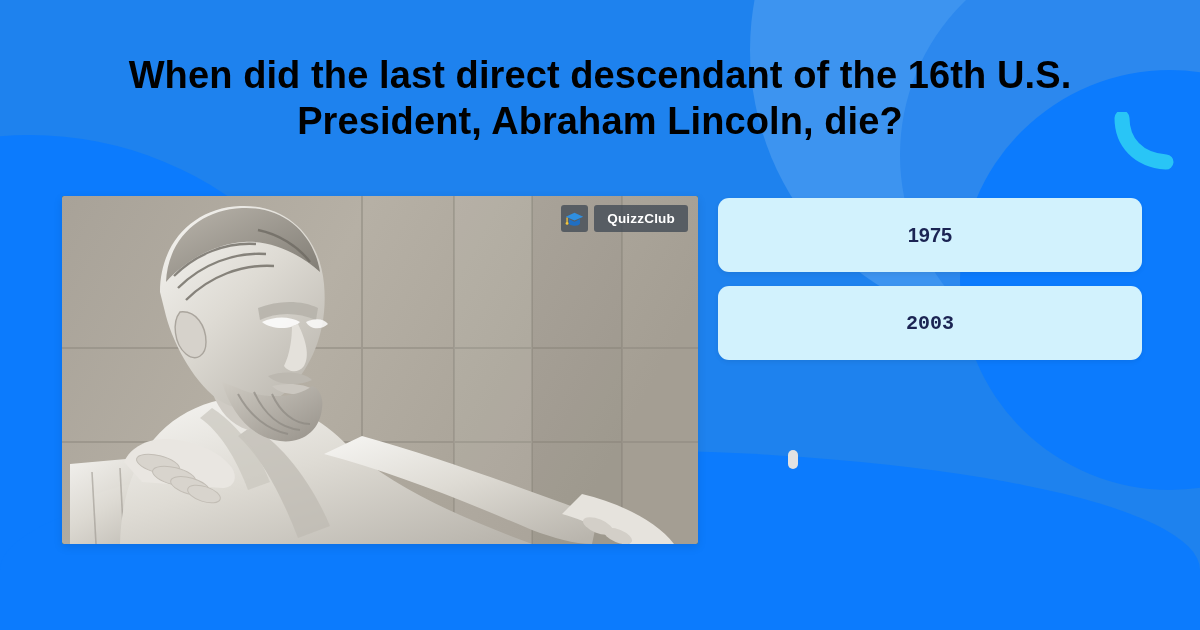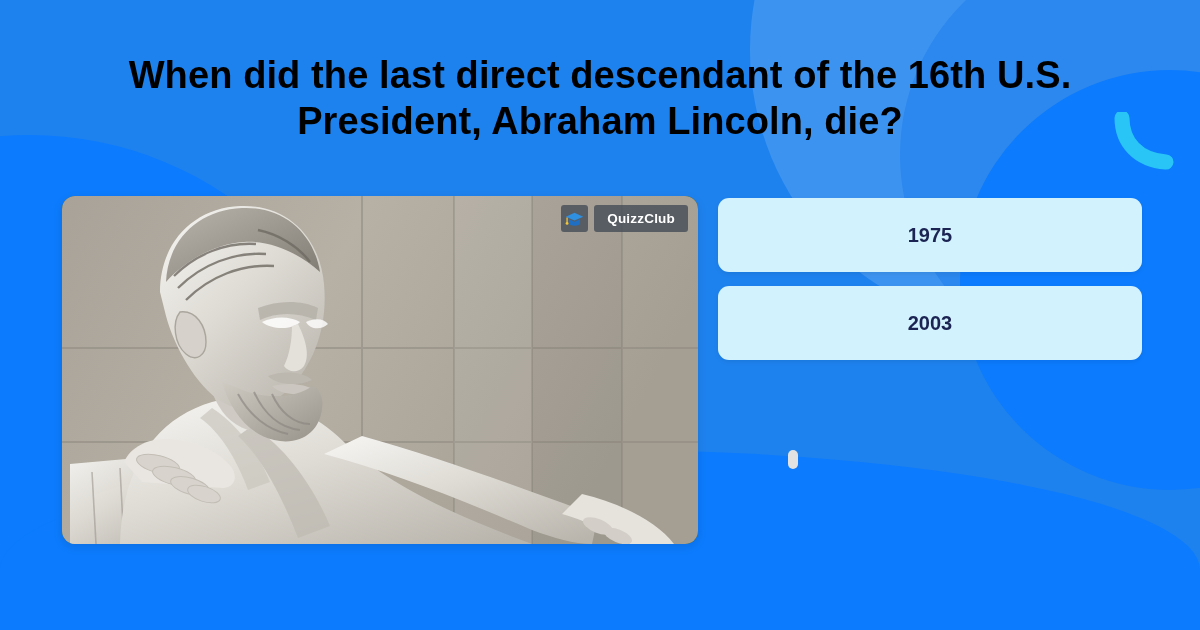--- a/index.html
+++ b/index.html
@@ -87,21 +87,21 @@
     margin-top: 8px;
   }
 
   
   .photo-card {
     position: absolute;
     left: 62px;
     top: 196px;
     width: 636px;
     height: 348px;
-    border-radius: 13px;
+    border-radius: 2px;
     overflow: hidden;
     background: #14532d;
     box-shadow: 0 3px 10px rgba(0,0,0,0.10);
   }
   .photo-svg { display: block; width: 100%; height: 100%; }
 
   
   .watermark {
     position: absolute;
     right: 10px;
@@ -146,21 +146,21 @@
     background: #D2F2FD;
     color: #1B2453;
     font-size: 20px;
     font-weight: bold;
     display: flex;
     align-items: center;
     justify-content: center;
     box-shadow: 0 2px 5px rgba(0,0,0,0.07);
     cursor: pointer;
   }
-  .answer:last-child { margin-bottom: 8px; }
+  .answer:last-child { margin-bottom: 8px; font-family: Liberation Mono, monospace; }
 
   
   .nub {
     position: absolute;
     left: 788px;
     top: 450px;
     width: 10px;
     height: 19px;
     border-radius: 5px;
     background: #E2E2E2;

